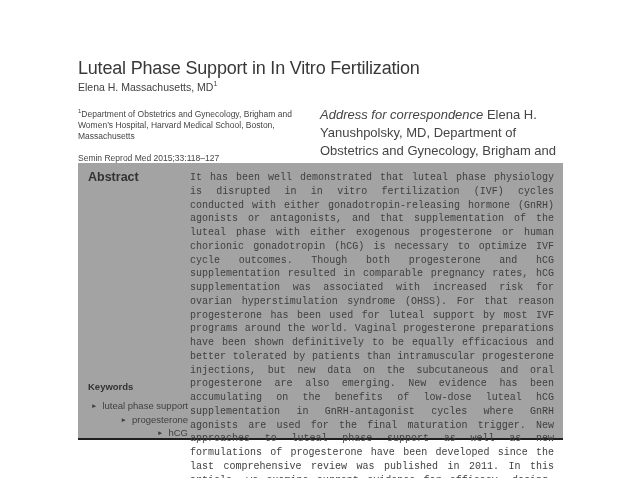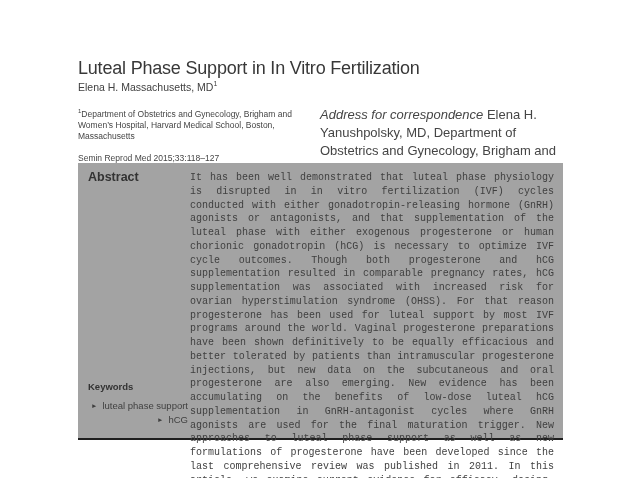--- a/index.html
+++ b/index.html
@@ -107,16 +107,20 @@
   <div class="abstract-label">Abstract</div>
   <div class="abstract-body">It has been well demonstrated that luteal phase physiology is disrupted in in vitro fertilization (IVF) cycles conducted with either gonadotropin-releasing hormone (GnRH) agonists or antagonists, and that supplementation of the luteal phase with either exogenous progesterone or human chorionic gonadotropin (hCG) is necessary to optimize IVF cycle outcomes. Though both progesterone and hCG supplementation resulted in comparable pregnancy rates, hCG supplementation was associated with increased risk for ovarian hyperstimulation syndrome (OHSS). For that reason progesterone has been used for luteal support by most IVF programs around the world. Vaginal progesterone preparations have been shown definitively to be equally efficacious and better tolerated by patients than intramuscular progesterone injections, but new data on the subcutaneous and oral progesterone are also emerging. New evidence has been accumulating on the benefits of low-dose luteal hCG supplementation in GnRH-antagonist cycles where GnRH agonists are used for the final maturation trigger. New approaches to luteal phase support as well as new formulations of progesterone have been developed since the last comprehensive review was published in 2011. In this article, we examine current evidence for efficacy, dosing, and timing of progesterone preparations as well as the role of hCG for luteal support in IVF cycles triggered with GnRH agonists. We also discuss the data on the role of estrogen supplementation in the luteal phase, optimal duration of progesterone support in early pregnancy, and progesterone replacement in frozen embryo transfer cycles and donor egg recipient cycles.</div>
   <div class="keywords-block">
     <div class="keywords-heading">Keywords</div>
     <div class="keyword-item">
       <span class="keyword-bullet">►</span>
       <span>luteal phase support</span>
     </div>
     <div class="keyword-item">
       <span class="keyword-bullet">►</span>
+      <span>progesterone</span>
+    </div>
+    <div class="keyword-item">
+      <span class="keyword-bullet">►</span>
       <span>hCG</span>
     </div>
   </div>
 </div>
 
 </body></html>

